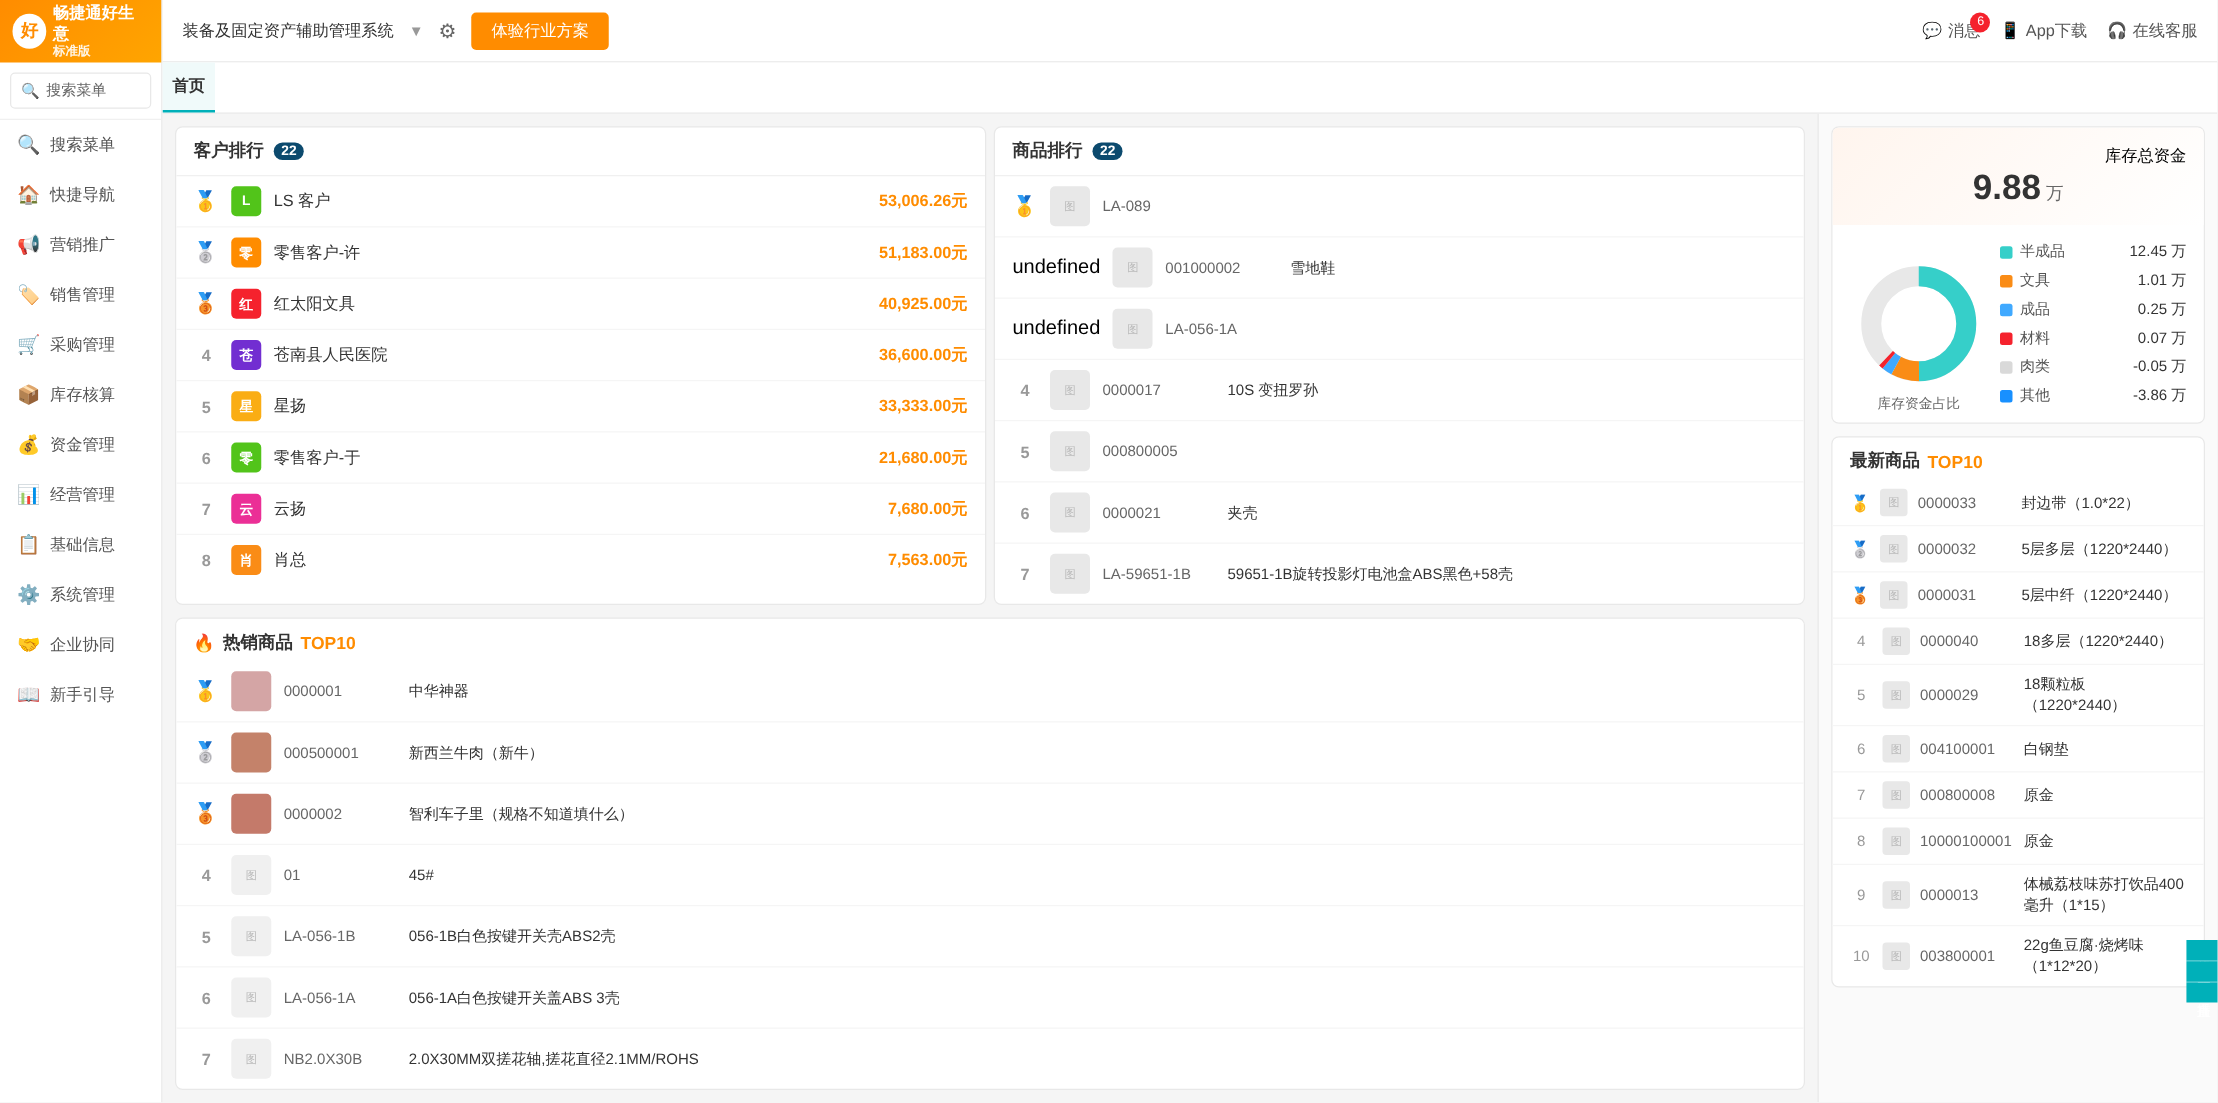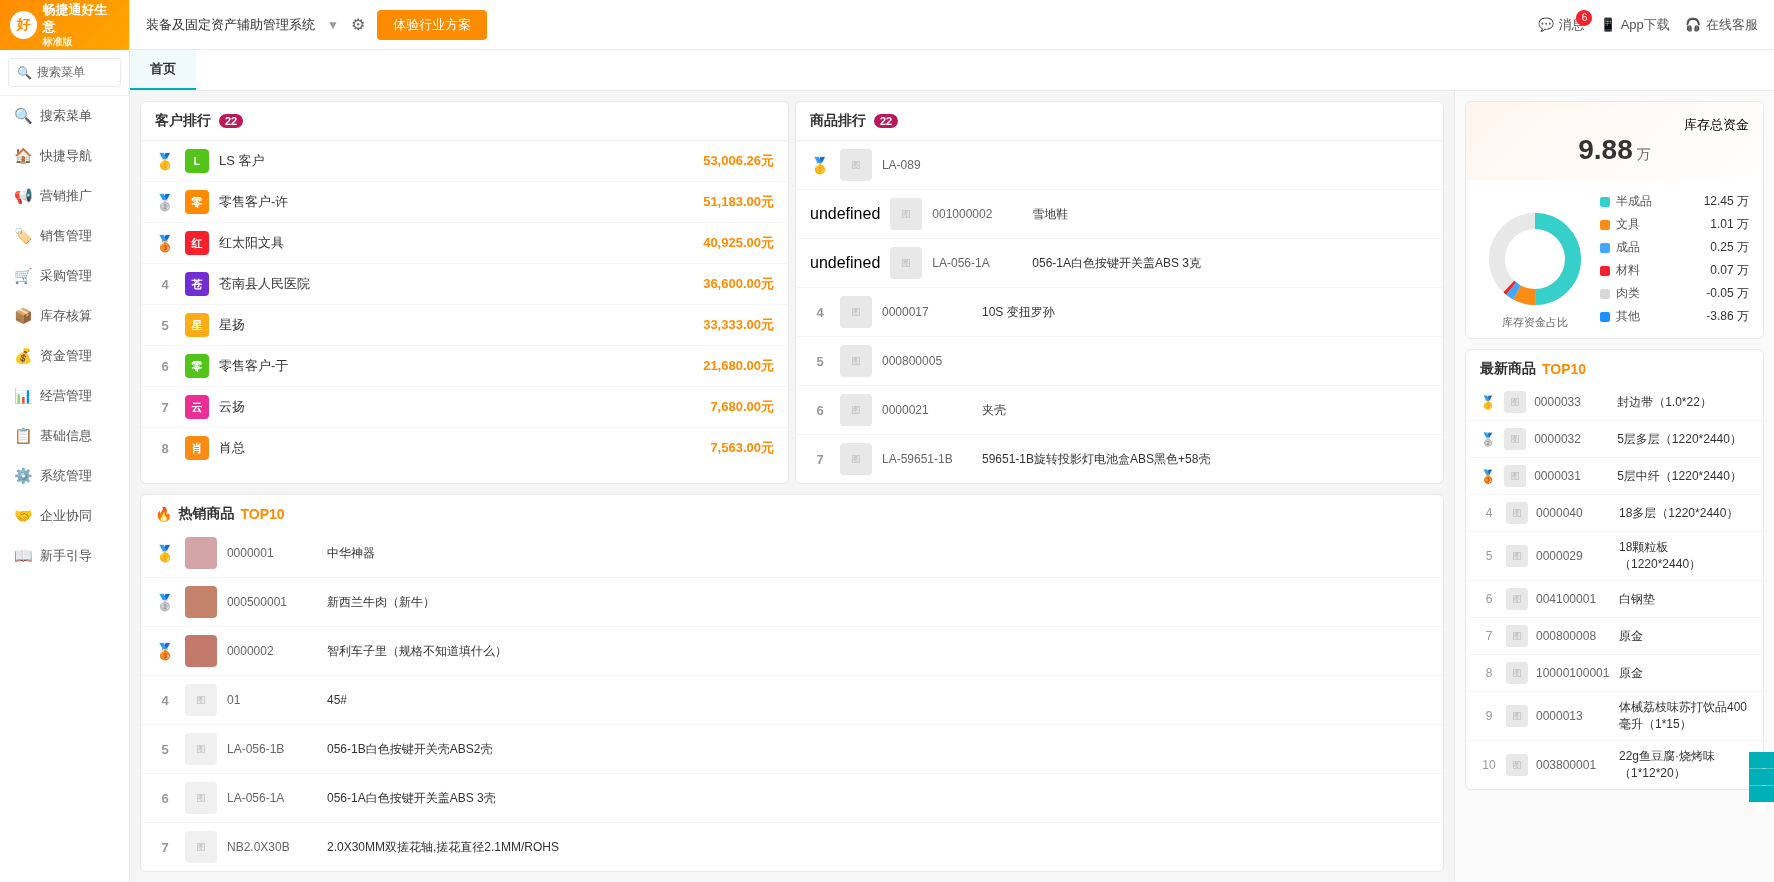--- a/index.html
+++ b/index.html
@@ -111,21 +111,21 @@
     }
 
     
     .page-tabs {
       background: #fff;
       border-bottom: 1px solid #e8e8e8;
       display: flex;
       align-items: center;
     }
     .page-tab {
-      padding: 10px 20px;
+      padding: 10px 8px;
       cursor: pointer;
       font-size: 13px;
       color: #666;
       border-bottom: 2px solid transparent;
       text-align: center;
     }
     .page-tab.active {
       color: #333;
       border-bottom: 2px solid #00b0b9;
       font-weight: bold;
@@ -168,21 +168,21 @@
     }
     .panel-header {
       padding: 10px 14px;
       font-size: 14px;
       font-weight: bold;
       color: #333;
       border-bottom: 1px solid #f0f0f0;
       display: flex; align-items: center; gap: 8px;
     }
     .panel-header .badge-count {
-      background: #be185d;
+      background: #0c4a6e;
       color: white;
       border-radius: 10px;
       padding: 1px 6px;
       font-size: 11px;
     }
 
     
     .rank-list { }
     .rank-item {
       display: flex; align-items: center;
@@ -490,21 +490,20 @@
     </div>
     <span class="product-code">001000002</span>
     <span class="product-name">雪地鞋</span>
   </div>
               <div class="rank-item">
     <span class="medal">undefined</span>
     <div class="product-thumb" style="background:#e8e8e8;">
       <span style="font-size:9px;color:#bbb;">图</span>
     </div>
     <span class="product-code">LA-056-1A</span>
-    <span class="product-name">056-1A白色按键开关盖ABS 3克</span>
   </div>
               <div class="rank-item">
     <span class="rank-num">4</span>
     <div class="product-thumb" style="background:#e8e8e8;">
       <span style="font-size:9px;color:#bbb;">图</span>
     </div>
     <span class="product-code">0000017</span>
     <span class="product-name">10S 变扭罗孙</span>
   </div>
               <div class="rank-item">

